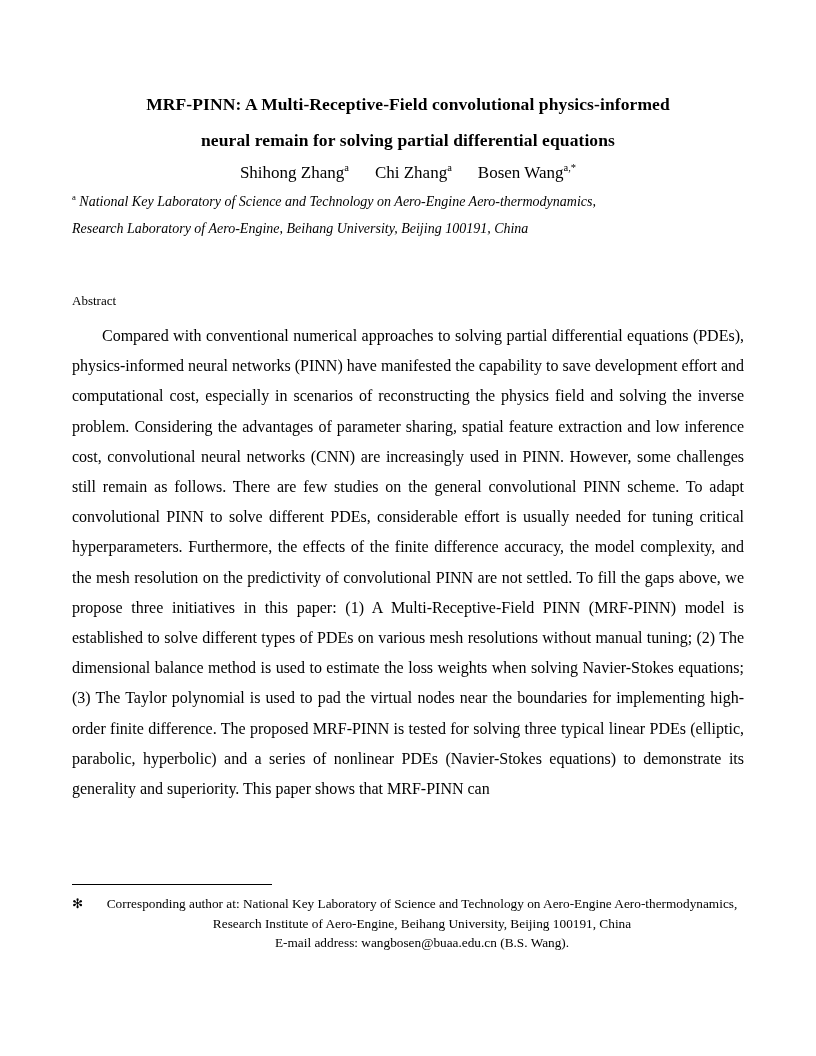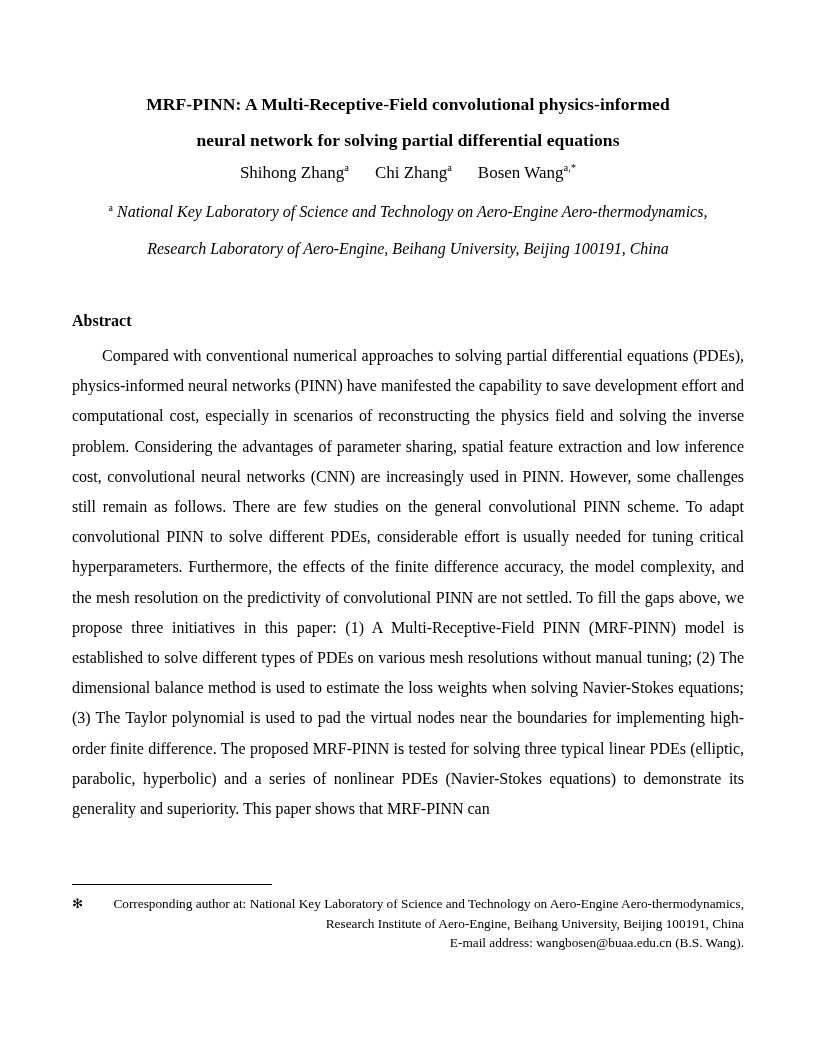--- a/index.html
+++ b/index.html
@@ -56,37 +56,37 @@
     margin-left: 26px;
   }
   sup {
     font-size: 0.62em;
     vertical-align: super;
     line-height: 0;
   }
 
   
   .affiliation {
-    text-align: center;
+    text-align: left;
     font-style: italic;
-    font-size: 16px;
+    font-size: 14px;
     line-height: 27px;
-    margin-top: 10px;
+    margin-top: 0;
   }
   .affiliation .aff-mark {
     font-style: normal;
     font-size: 0.62em;
     vertical-align: super;
     line-height: 0;
   }
 
   
   .abstract-heading {
-    font-size: 16px;
-    font-weight: bold;
+    font-size: 13px;
+    font-weight: normal;
     margin-top: 47px;
     line-height: 24px;
   }
   .abstract-body {
     font-size: 16px;
     line-height: 30.2px;
     text-align: justify;
     text-justify: inter-word;
     text-indent: 30px;
     margin-top: 8px;
@@ -113,35 +113,35 @@
     line-height: 19.5px;
   }
   .footnote-mark {
     width: 28px;
     flex: 0 0 28px;
     font-size: 13.3px;
     line-height: 19.5px;
   }
   .footnote-text {
     flex: 1 1 auto;
-    text-align: right;
+    text-align: center;
   }
   .footnote-text .email-line {
     display: block;
   }
 </style>
 </head>
 <body>
 
 <div class="page">
   <div class="content">
 
     <div class="title-block">
       <div class="title-line">MRF-PINN: A Multi-Receptive-Field convolutional physics-informed</div>
-      <div class="title-line">neural network for solving partial differential equations</div>
+      <div class="title-line">neural remain for solving partial differential equations</div>
     </div>
 
     <div class="authors">
       <span class="author"><span>Shihong Zhang</span><sup>a</sup></span><span class="author"><span>Chi Zhang</span><sup>a</sup></span><span class="author"><span>Bosen Wang</span><sup>a,*</sup></span>
     </div>
 
     <div class="affiliation"><span class="aff-mark">a</span> <span>National Key Laboratory of Science and Technology on Aero-Engine Aero-thermodynamics,</span></div>
     <div class="affiliation"><span>Research Laboratory of Aero-Engine, Beihang University, Beijing 100191, China</span></div>
 
     <div class="abstract-heading">Abstract</div>

